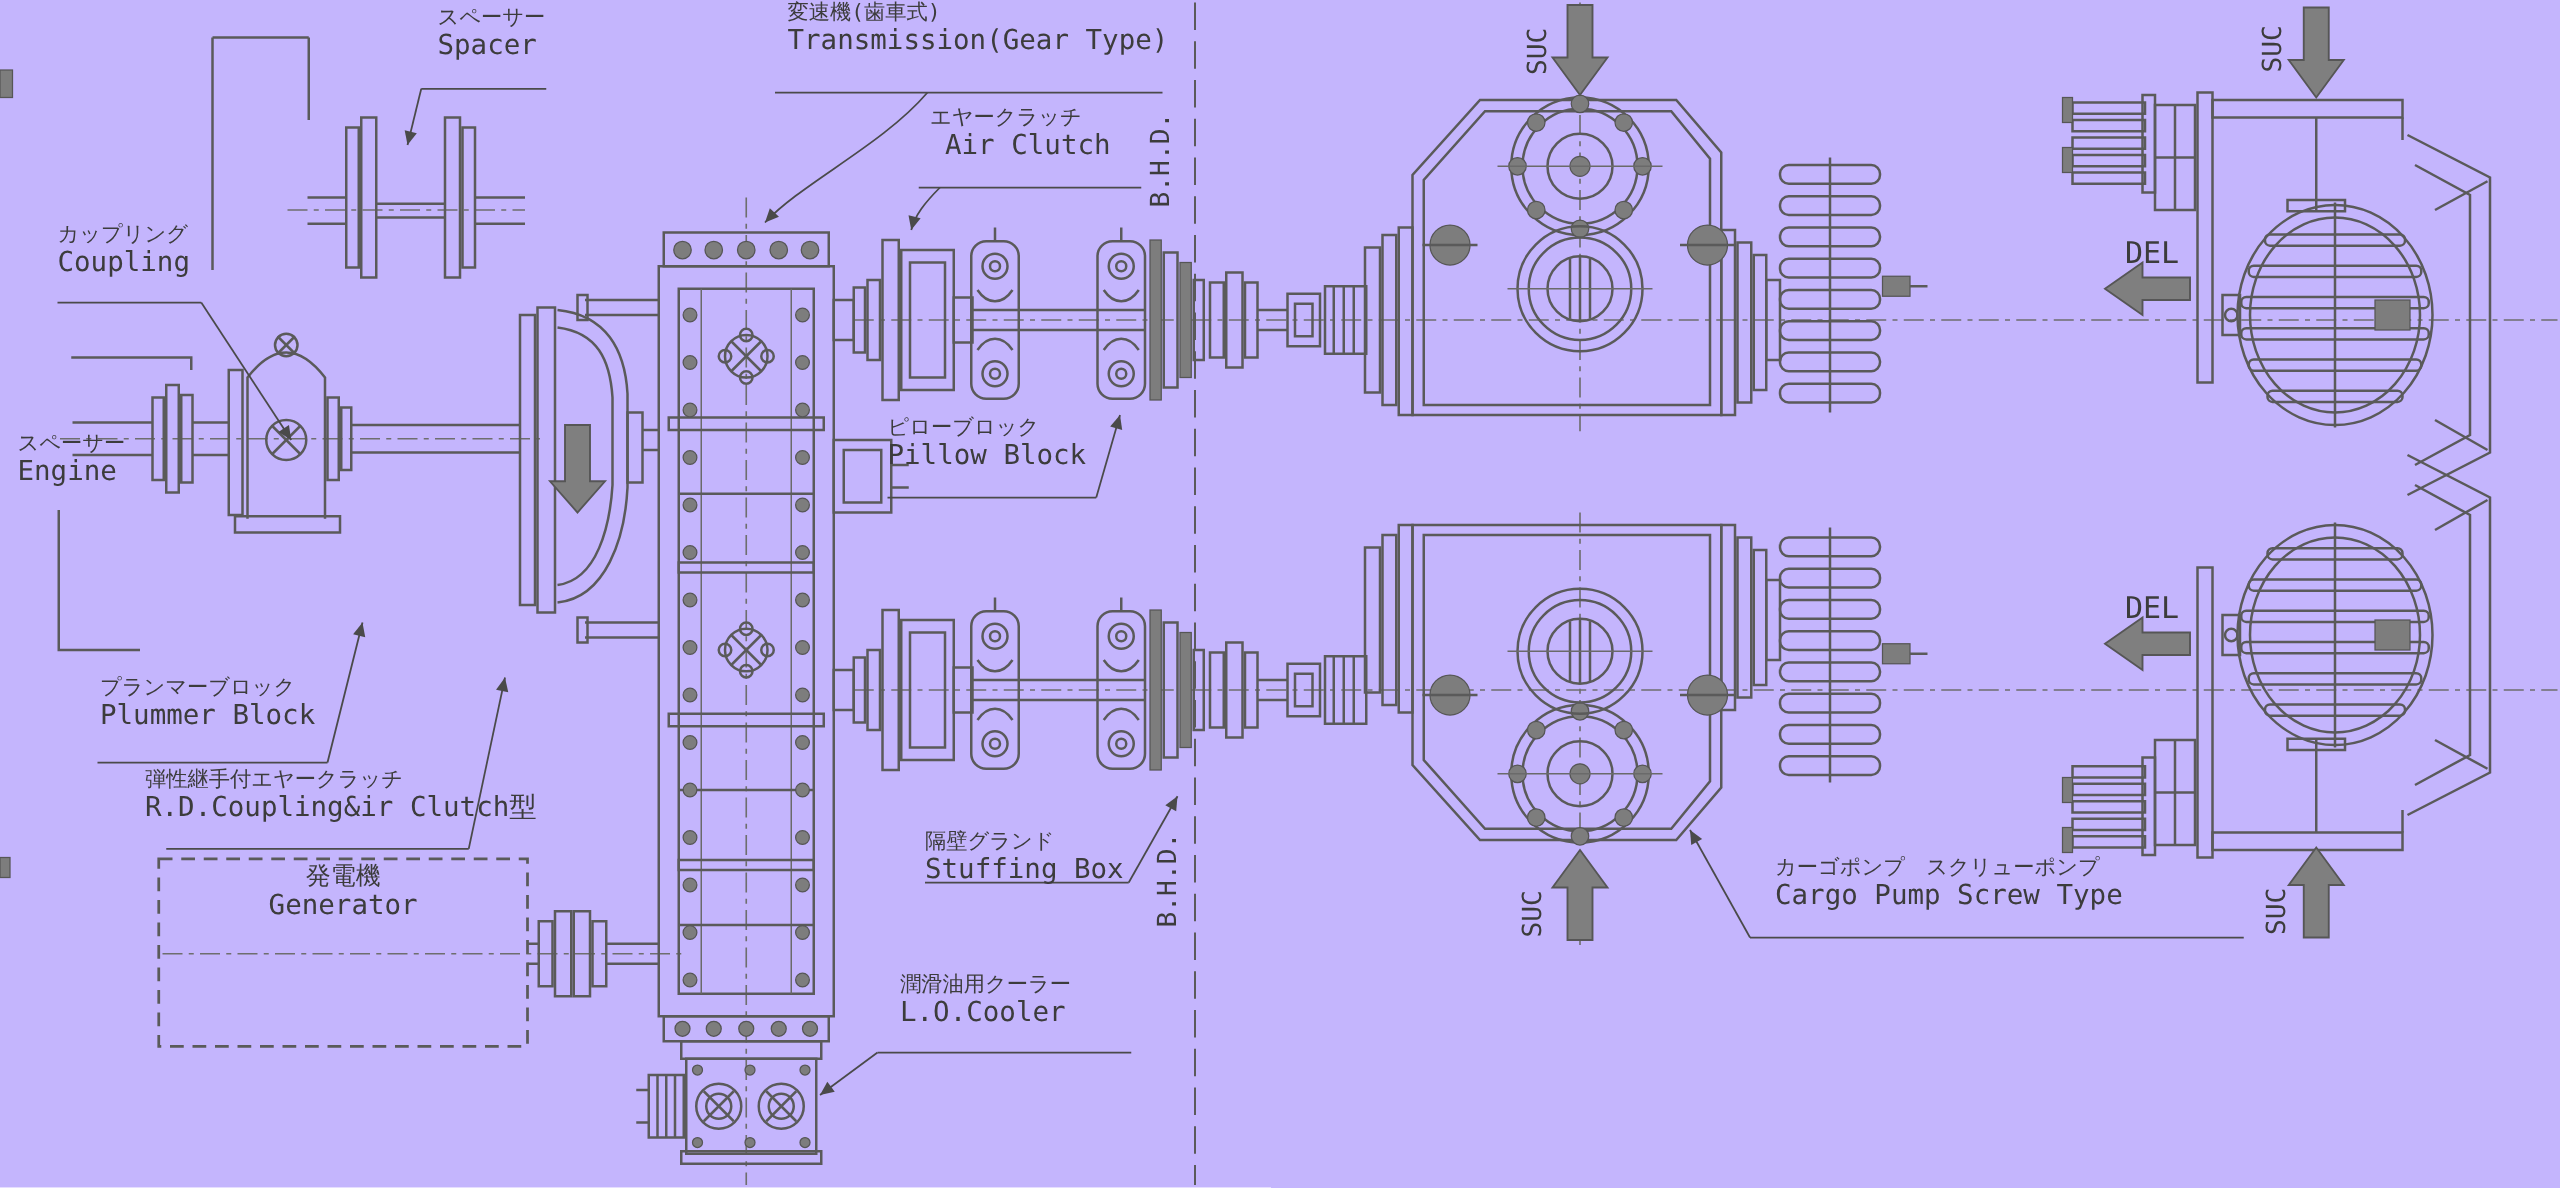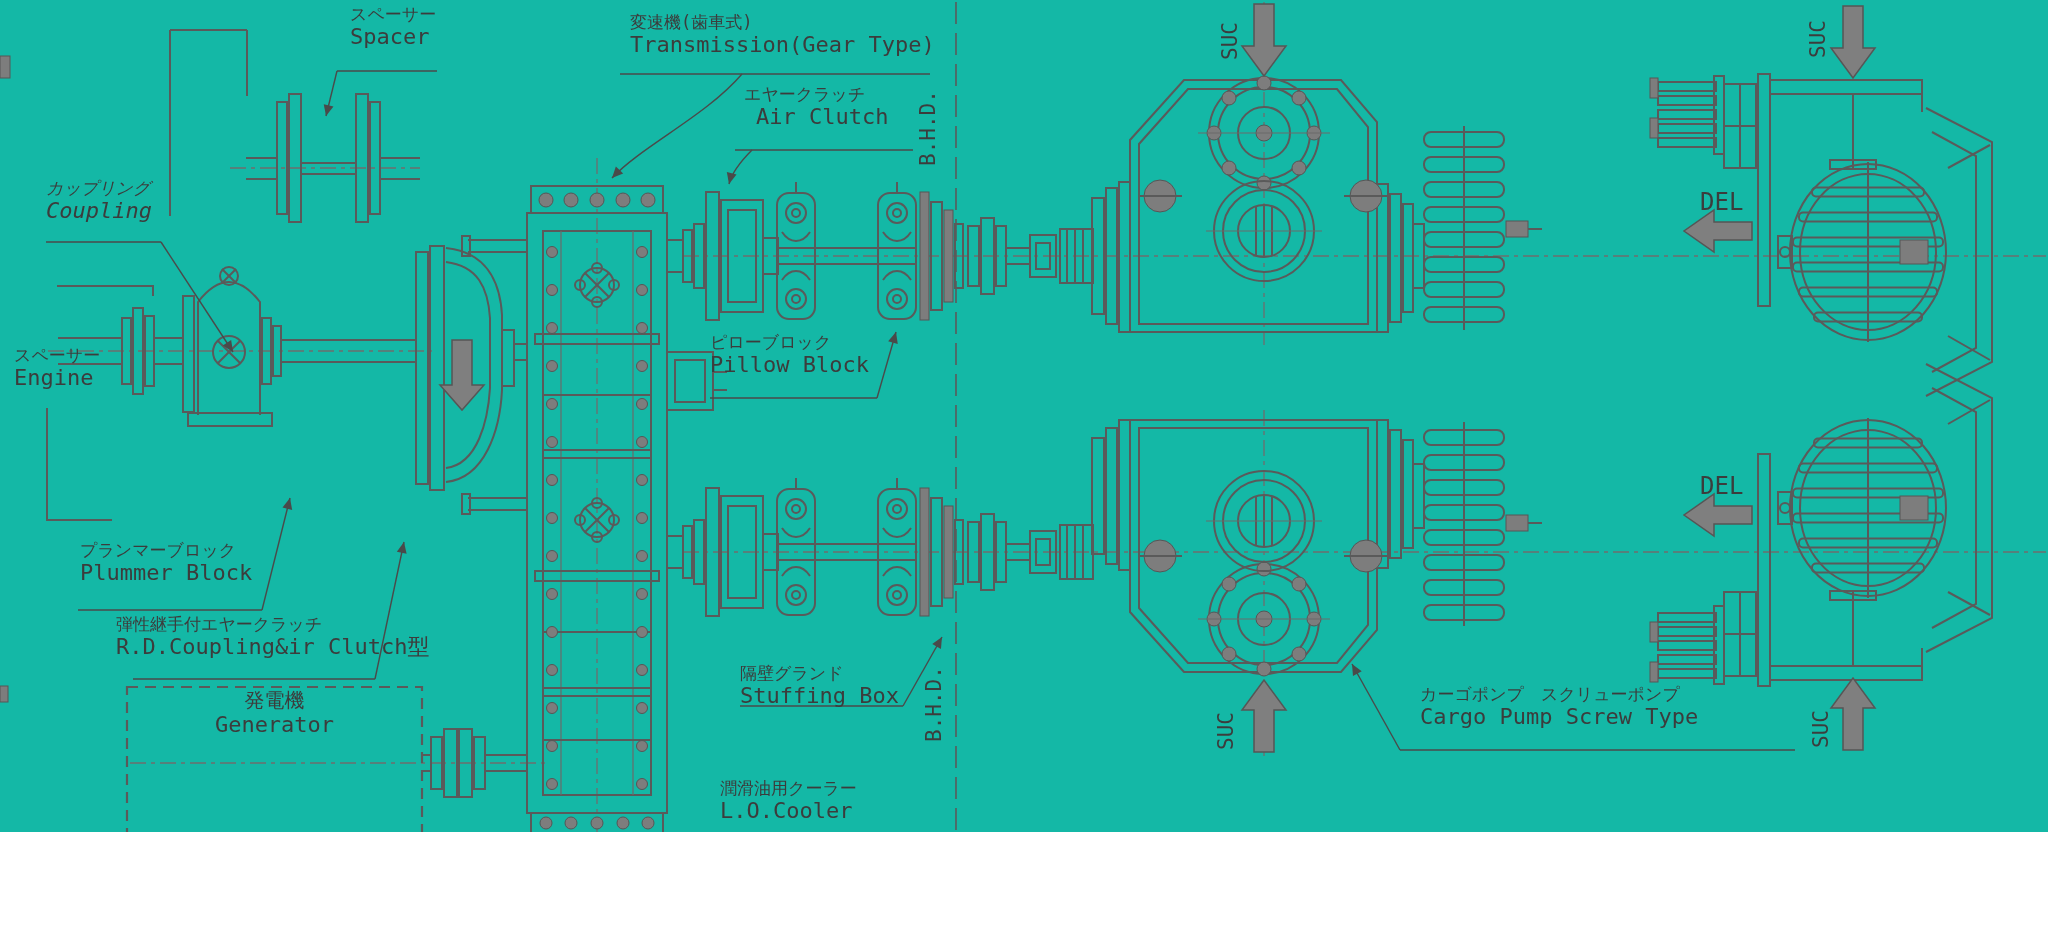--- a/index.html
+++ b/index.html
@@ -1,16 +1,16 @@
 <!DOCTYPE html>
 <html><head>
 <meta charset="utf-8">
 <style>
   html,body{margin:0;padding:0;background:#fff;}
-  .canvas{position:relative;width:2048px;height:832px;background:#14b8a6;overflow:hidden;
+  .canvas{position:relative;width:2048px;height:950px;background:#c4b5fd;overflow:hidden;
           font-family:"DejaVu Sans Mono","Liberation Mono",monospace;}
   svg.art{position:absolute;left:0;top:0;}
   svg.art *{vector-effect:none;}
   .ln{stroke:#5a5a5a;stroke-width:2;fill:none;}
   .thin{stroke:#6a6a6a;stroke-width:1.2;fill:none;}
   .dk{fill:#7d7d7d;stroke:#565656;stroke-width:1;}
   .fa{fill:#7f7f7f;stroke:#565656;stroke-width:1.5;}
   .cl{stroke:#6e6e6e;stroke-width:1.3;fill:none;stroke-dasharray:16 5 4 5;}
   .bl{stroke:#5a5a5a;stroke-width:1.6;fill:none;stroke-dasharray:22 9;}
   .dashbox{stroke:#5a5a5a;stroke-width:2.2;fill:none;stroke-dasharray:11 7;}
@@ -389,31 +389,31 @@
     <path class="ld" d="M1795,750 H1400"></path>
         <path class="ld" d="M1400,750 L1352,664" marker-end="url(#ah)"></path>
   </g>
 </svg>
 
 <div class="lbl" style="left:350px;top:4px;">
   <span class="jp">スペーサー</span>
   <span class="en">Spacer</span>
 </div>
 
-<div class="lbl" style="left:630px;top:12px;">
+<div class="lbl" style="left:630px;top:0;">
   <span class="jp">変速機(歯車式)</span>
   <span class="en">Transmission(Gear Type)</span>
 </div>
 
 <div class="lbl" style="left:744px;top:84px;">
   <span class="jp">エヤークラッチ</span>
   <span class="en" style="padding-left:12px;">Air Clutch</span>
 </div>
 
-<div class="lbl" style="left:46px;top:178px;font-style:italic;">
+<div class="lbl" style="left:46px;top:178px;">
   <span class="jp">カップリング</span>
   <span class="en">Coupling</span>
 </div>
 
 <div class="lbl" style="left:14px;top:345px;">
   <span class="jp">スペーサー</span>
   <span class="en">Engine</span>
 </div>
 
 <div class="lbl" style="left:710px;top:332px;">

